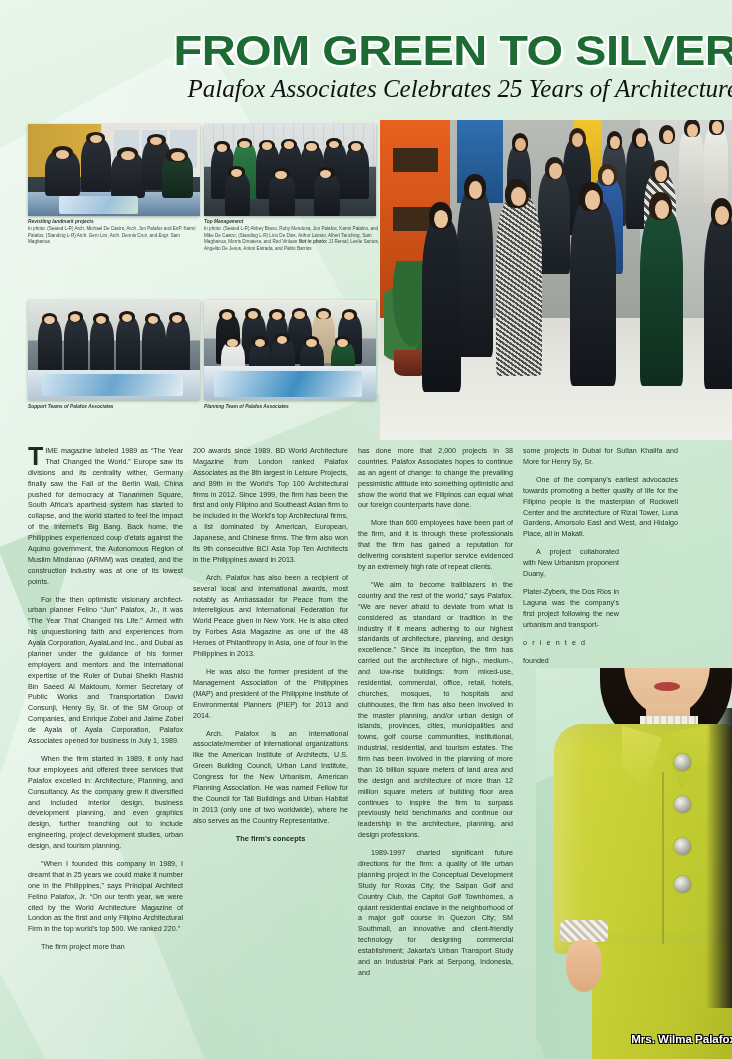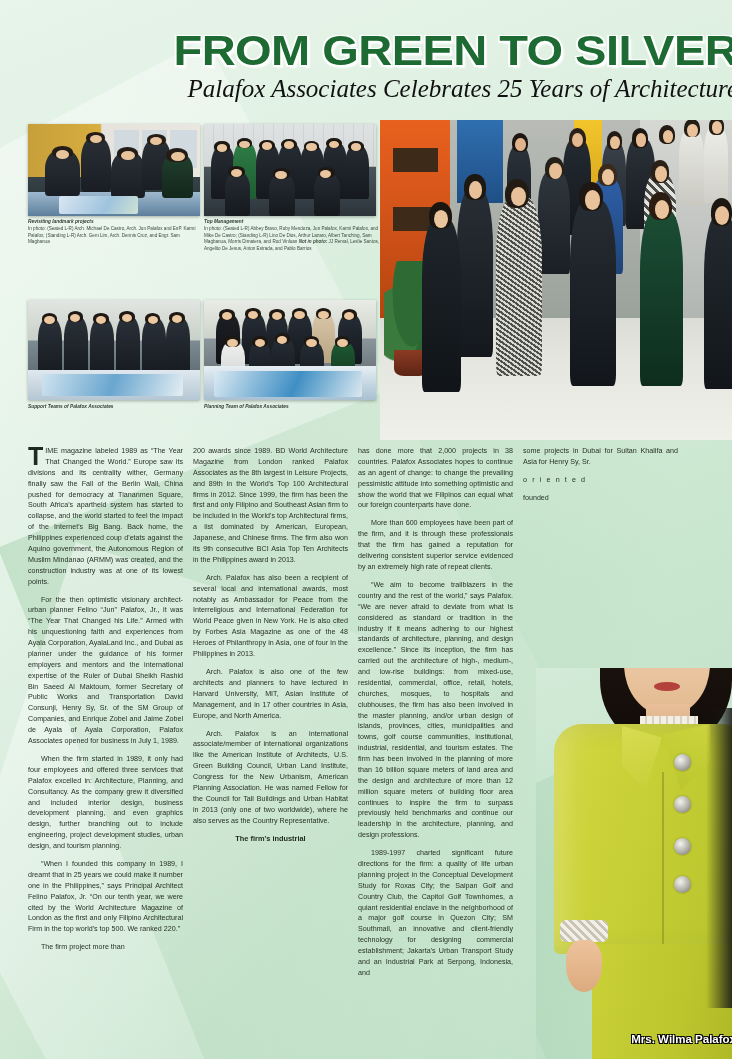--- a/index.html
+++ b/index.html
@@ -520,34 +520,37 @@
       <p class="dropcap">TIME magazine labeled 1989 as “The Year That Changed the World.” Europe saw its divisions and its centrality wither, Germany finally saw the Fall of the Berlin Wall, China pushed for democracy at Tiananmen Square, South Africa's apartheid system has started to collapse, and the world started to feel the impact of the Internet's Big Bang. Back home, the Philippines experienced coup d'etats against the Aquino government, the Autonomous Region of Muslim Mindanao (ARMM) was created, and the construction industry was at one of its lowest points.</p>
       <p class="indent">For the then optimistic visionary architect-urban planner Felino “Jun” Palafox, Jr., it was “The Year That Changed his Life.”   Armed with his unquestioning faith and experiences from Ayala Corporation, AyalaLand Inc., and Dubai as planner under the guidance of his former employers and mentors and the international expertise of the Ruler of Dubai Sheikh Rashid Bin Saeed Al Maktoum, former Secretary of Public Works and Transportation David Consunji, Henry Sy, Sr. of the SM Group of Companies, and Enrique Zobel and Jaime Zobel de Ayala of Ayala Corporation, Palafox Associates opened for business in July 1, 1989.</p>
       <p class="indent">When the firm started in 1989, it only had four employees and offered three services that Palafox excelled in: Architecture, Planning, and Consultancy. As the company grew it diversified and included interior design, business development planning, and even graphics design, further branching out to include engineering, project development studies, urban design, and tourism planning.</p>
       <p class="indent">“When I founded this company in 1989, I dreamt that in 25 years we could make it number one in the Philippines,” says Principal Architect Felino Palafox, Jr. “On our tenth year, we were cited by the World Architecture Magazine of London as the first and only Filipino Architectural Firm in the top world's top 500. We ranked 220.”</p>
       <p class="indent">The firm project more than</p>
     </div>
 
     <div class="col" id="col2">
       <p class="noindent">200 awards since 1989. BD World Architecture Magazine from London ranked Palafox Associates as the 8th largest in Leisure Projects, and 89th in the World's Top 100 Architectural firms in 2012. Since 1999, the firm has been the first and only Filipino and Southeast Asian firm to be included in the World's top Architectural firms, a list dominated by American, European, Japanese, and Chinese firms. The firm also won its 9th consecutive BCI Asia Top Ten Architects in the Philippines award in 2013.</p>
       <p class="indent">Arch. Palafox has also been a recipient of several local and international awards, most notably as Ambassador for Peace from the Interreligious and International Federation for World Peace given in New York. He is also cited by Forbes Asia Magazine as one of the 48 Heroes of Philanthropy in Asia, one of four in the Philippines in 2013.</p>
-      <p class="indent">Arch. Palafox is also one of the few architects and planners to have lectured in Harvard University, MIT, Asian Institute of Management, and in 17 other countries in Asia, Europe, and North America.</p>
+      <p class="indent">He was also the former president of the Management Association of the Philippines (MAP) and president of the Philippine Institute of Environmental Planners (PIEP) for 2013 and 2014.</p>
       <p class="indent">Arch. Palafox is an international associate/member of international organizations like the American Institute of Architects, U.S. Green Building Council, Urban Land Institute, Congress for the New Urbanism, American Planning Association. He was named Fellow for the Council for Tall Buildings and Urban Habitat in 2013 (only one of two worldwide), where he also serves as the Country Representative.</p>
-      <h3>The firm's industrial</h3>
+      <h3>The firm's concepts</h3>
     </div>
 
     <div class="col" id="col3">
       <p class="noindent">has done more that 2,000 projects in 38 countries. Palafox Associates hopes to continue as an agent of change: to change the prevailing pessimistic attitude into something optimistic and show the world that we Filipinos can equal what our foreign counterparts have done.</p>
       <p class="indent">More than 600 employees have been part of the firm, and it is through these professionals that the firm has gained a reputation for delivering consistent superior service evidenced by an extremely high rate of repeat clients.</p>
       <p class="indent">“We aim to become trailblazers in the country and the rest of the world,” says Palafox. “We are never afraid to deviate from what is considered as standard or tradition in the industry if it means adhering to our highest standards of architecture, planning, and design excellence.” Since its inception, the firm has carried out the architecture of high-, medium-, and low-rise buildings: from mixed-use, residential, commercial, office, retail, hotels, churches, mosques, to hospitals and clubhouses, the firm has also been involved in the master planning, and/or urban design of islands, provinces, cities, municipalities and towns, golf course communities, institutional, industrial, residential, and tourism estates. The firm has been involved in the planning of more than 16 billion square meters of land area and the design and architecture of more than 12 million square meters of building floor area continues to inspire the firm to surpass previously held benchmarks and continue our leadership in the architecture, planning, and design professions.</p>
       <p class="indent">1989-1997 charted significant future directions for the firm: a quality of life urban planning project in the Conceptual Development Study for Roxas City; the Saipan Golf and Country Club, the Capitol Golf Townhomes, a quiant residential enclave in the neighborhood of a major golf course in Quezon City; SM Southmall, an innovative and client-friendly technology for designing commercial establishment; Jakarta's Urban Transport Study and an Industrial Park at Serpong, Indonesia, and</p>
     </div>
 
     <div class="col" id="col4">
-      <p class="noindent">some projects in Dubai for Sultan Khalifa and Asia for Henry Sy, Sr.</p>
+      <p class="noindent">some projects in Dubai for Sultan Khalifa and More for Henry Sy, Sr.</p>
+      <p class="indent">One of the company's earliest advocacies towards promoting a better quality of life for the Filipino people is the masterplan of Rockwell Center and the architecture of Rizal Tower, Luna Gardens, Amorsolo East and West, and Hidalgo Place, all in Makati.</p>
+      <p class="indent wrapnarrow">A project collaborated with New Urbanism proponent Duany,</p>
+      <p class="noindent wrapnarrow">Plater-Zyberk, the Dos Rios in Laguna was the company's first project following the new urbanism and transport-</p>
       <p class="noindent wrapnarrow spaced">o r i e n t e d</p>
       <p class="noindent wrapnarrow">founded</p>
     </div>
 
   </div>
 
   <div id="photo-wilma">
     <div class="wbg"></div>
     <div class="wedge"></div>
     <div class="hair"></div>

